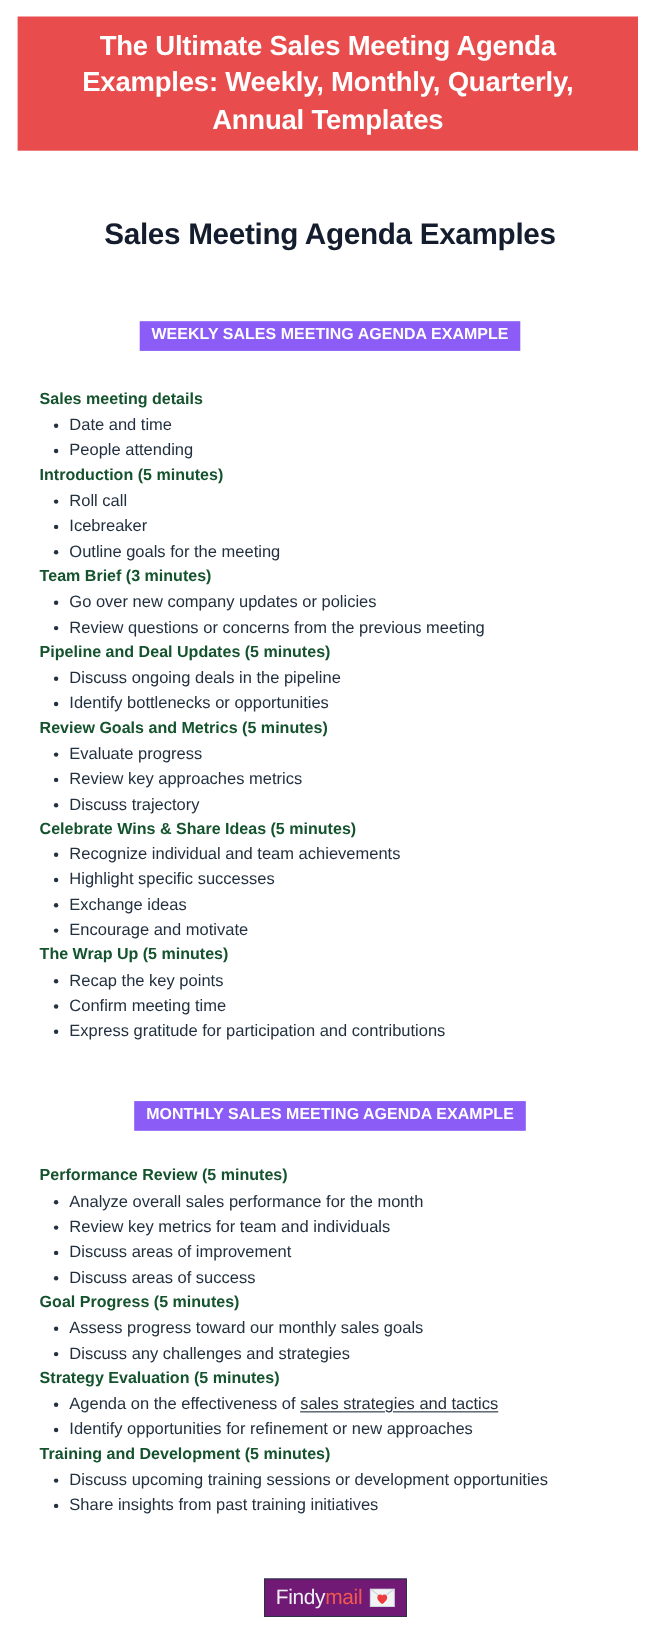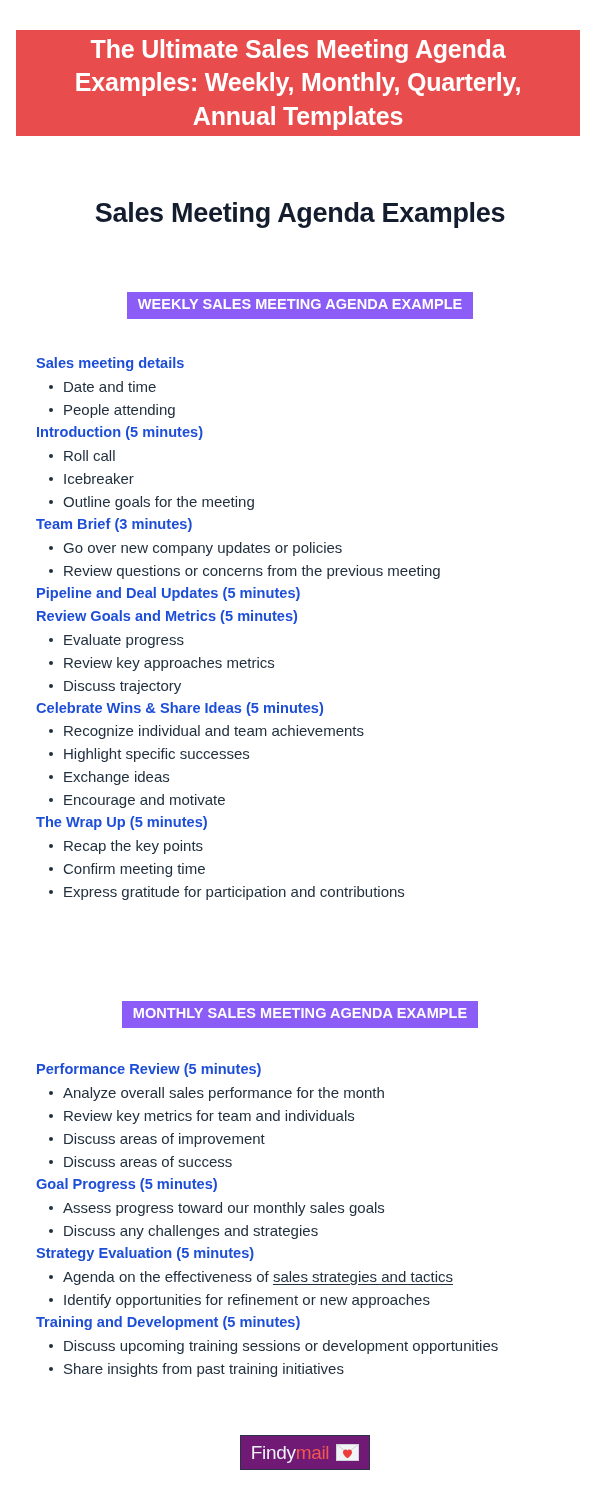--- a/index.html
+++ b/index.html
@@ -13,23 +13,23 @@
     font-family: "Liberation Sans", sans-serif;
     color: #1a2433;
     overflow: hidden;
     position: relative;
   }
 
   
   .header-banner {
     position: absolute;
     left: 16px;
-    top: 30px;
+    top: 15px;
     width: 564px;
-    height: 106px;
+    height: 122px;
     background: #e84c4c;
     box-sizing: border-box;
     display: flex;
     align-items: center;
   }
   .header-banner-title {
     color: #ffffff;
     font-size: 25px;
     font-weight: bold;
     line-height: 1.34;
@@ -78,21 +78,21 @@
     width: 548px;
   }
   #agenda-weekly { top: 352px; }
   #agenda-monthly { top: 1058px; }
 
   .agenda-group { margin: 0; padding: 0; }
 
   .group-heading {
     font-size: 14.6px;
     font-weight: bold;
-    color: #1d4ed8;
+    color: #14532d;
     line-height: 22.9px;
     margin: 0;
     white-space: nowrap;
   }
 
   .group-list {
     list-style: none;
     margin: 0;
     padding: 0;
   }
@@ -184,20 +184,24 @@
     </div>
     <div class="agenda-group">
       <div class="group-heading">Team Brief (3 minutes)</div>
       <ul class="group-list">
         <li>Go over new company updates or policies</li>
         <li>Review questions or concerns from the previous meeting</li>
       </ul>
     </div>
     <div class="agenda-group">
       <div class="group-heading">Pipeline and Deal Updates (5 minutes)</div>
+      <ul class="group-list">
+        <li>Discuss ongoing deals in the pipeline</li>
+        <li>Identify bottlenecks or opportunities</li>
+      </ul>
     </div>
     <div class="agenda-group">
       <div class="group-heading">Review Goals and Metrics (5 minutes)</div>
       <ul class="group-list">
         <li>Evaluate progress</li>
         <li>Review key approaches metrics</li>
         <li>Discuss trajectory</li>
       </ul>
     </div>
     <div class="agenda-group">

